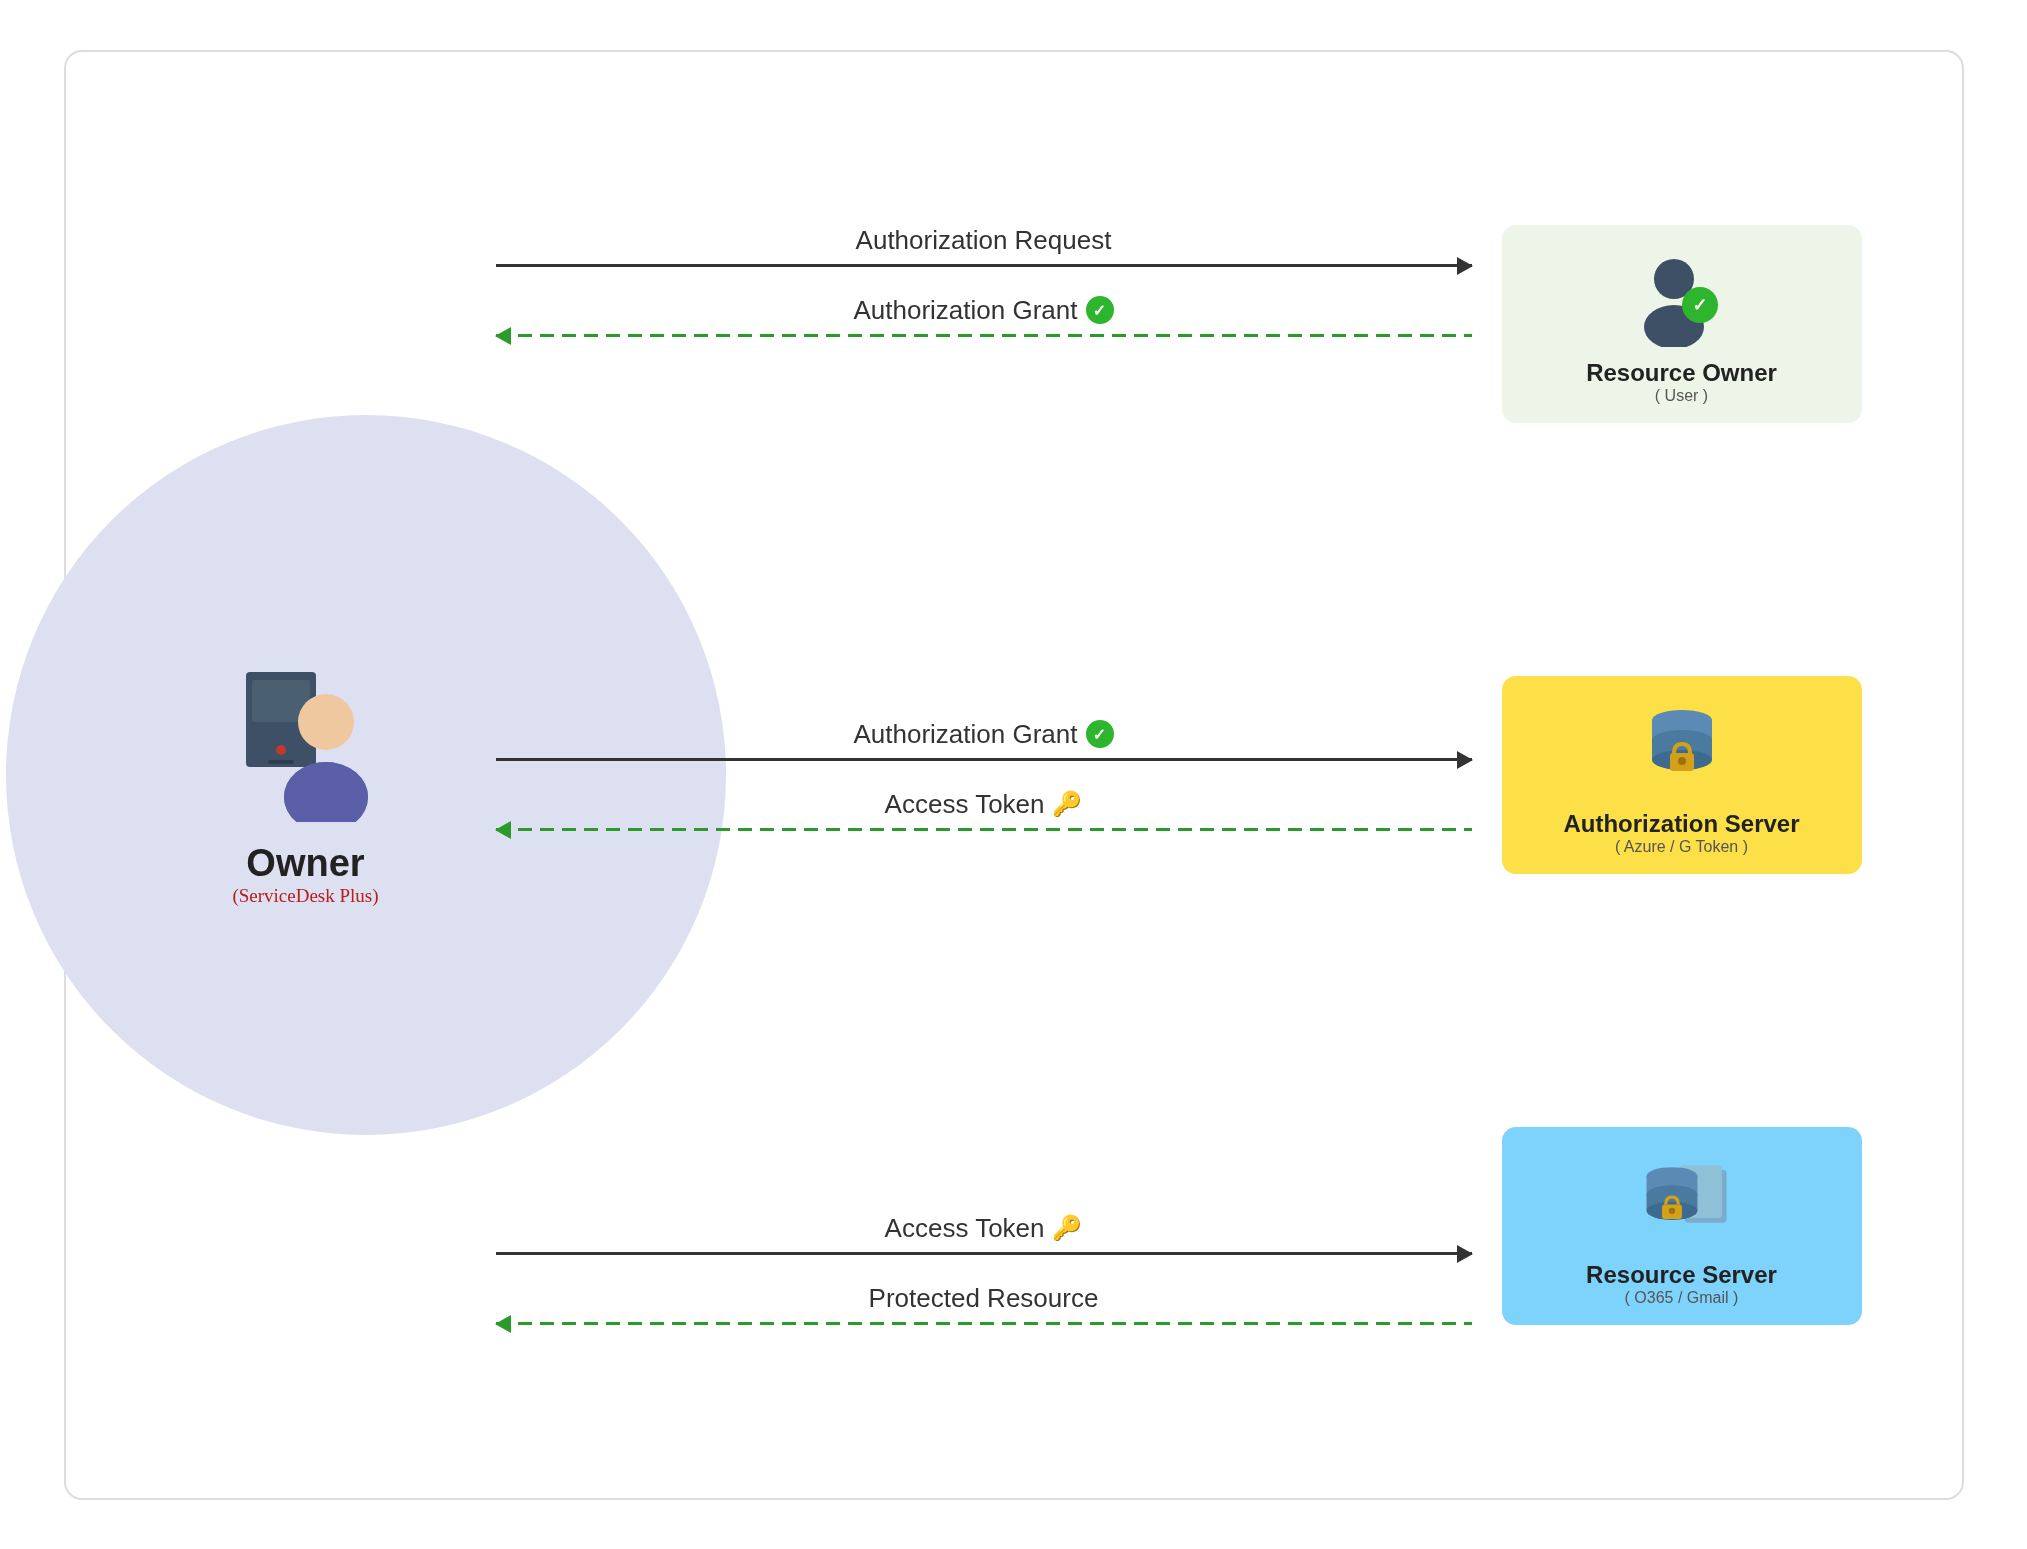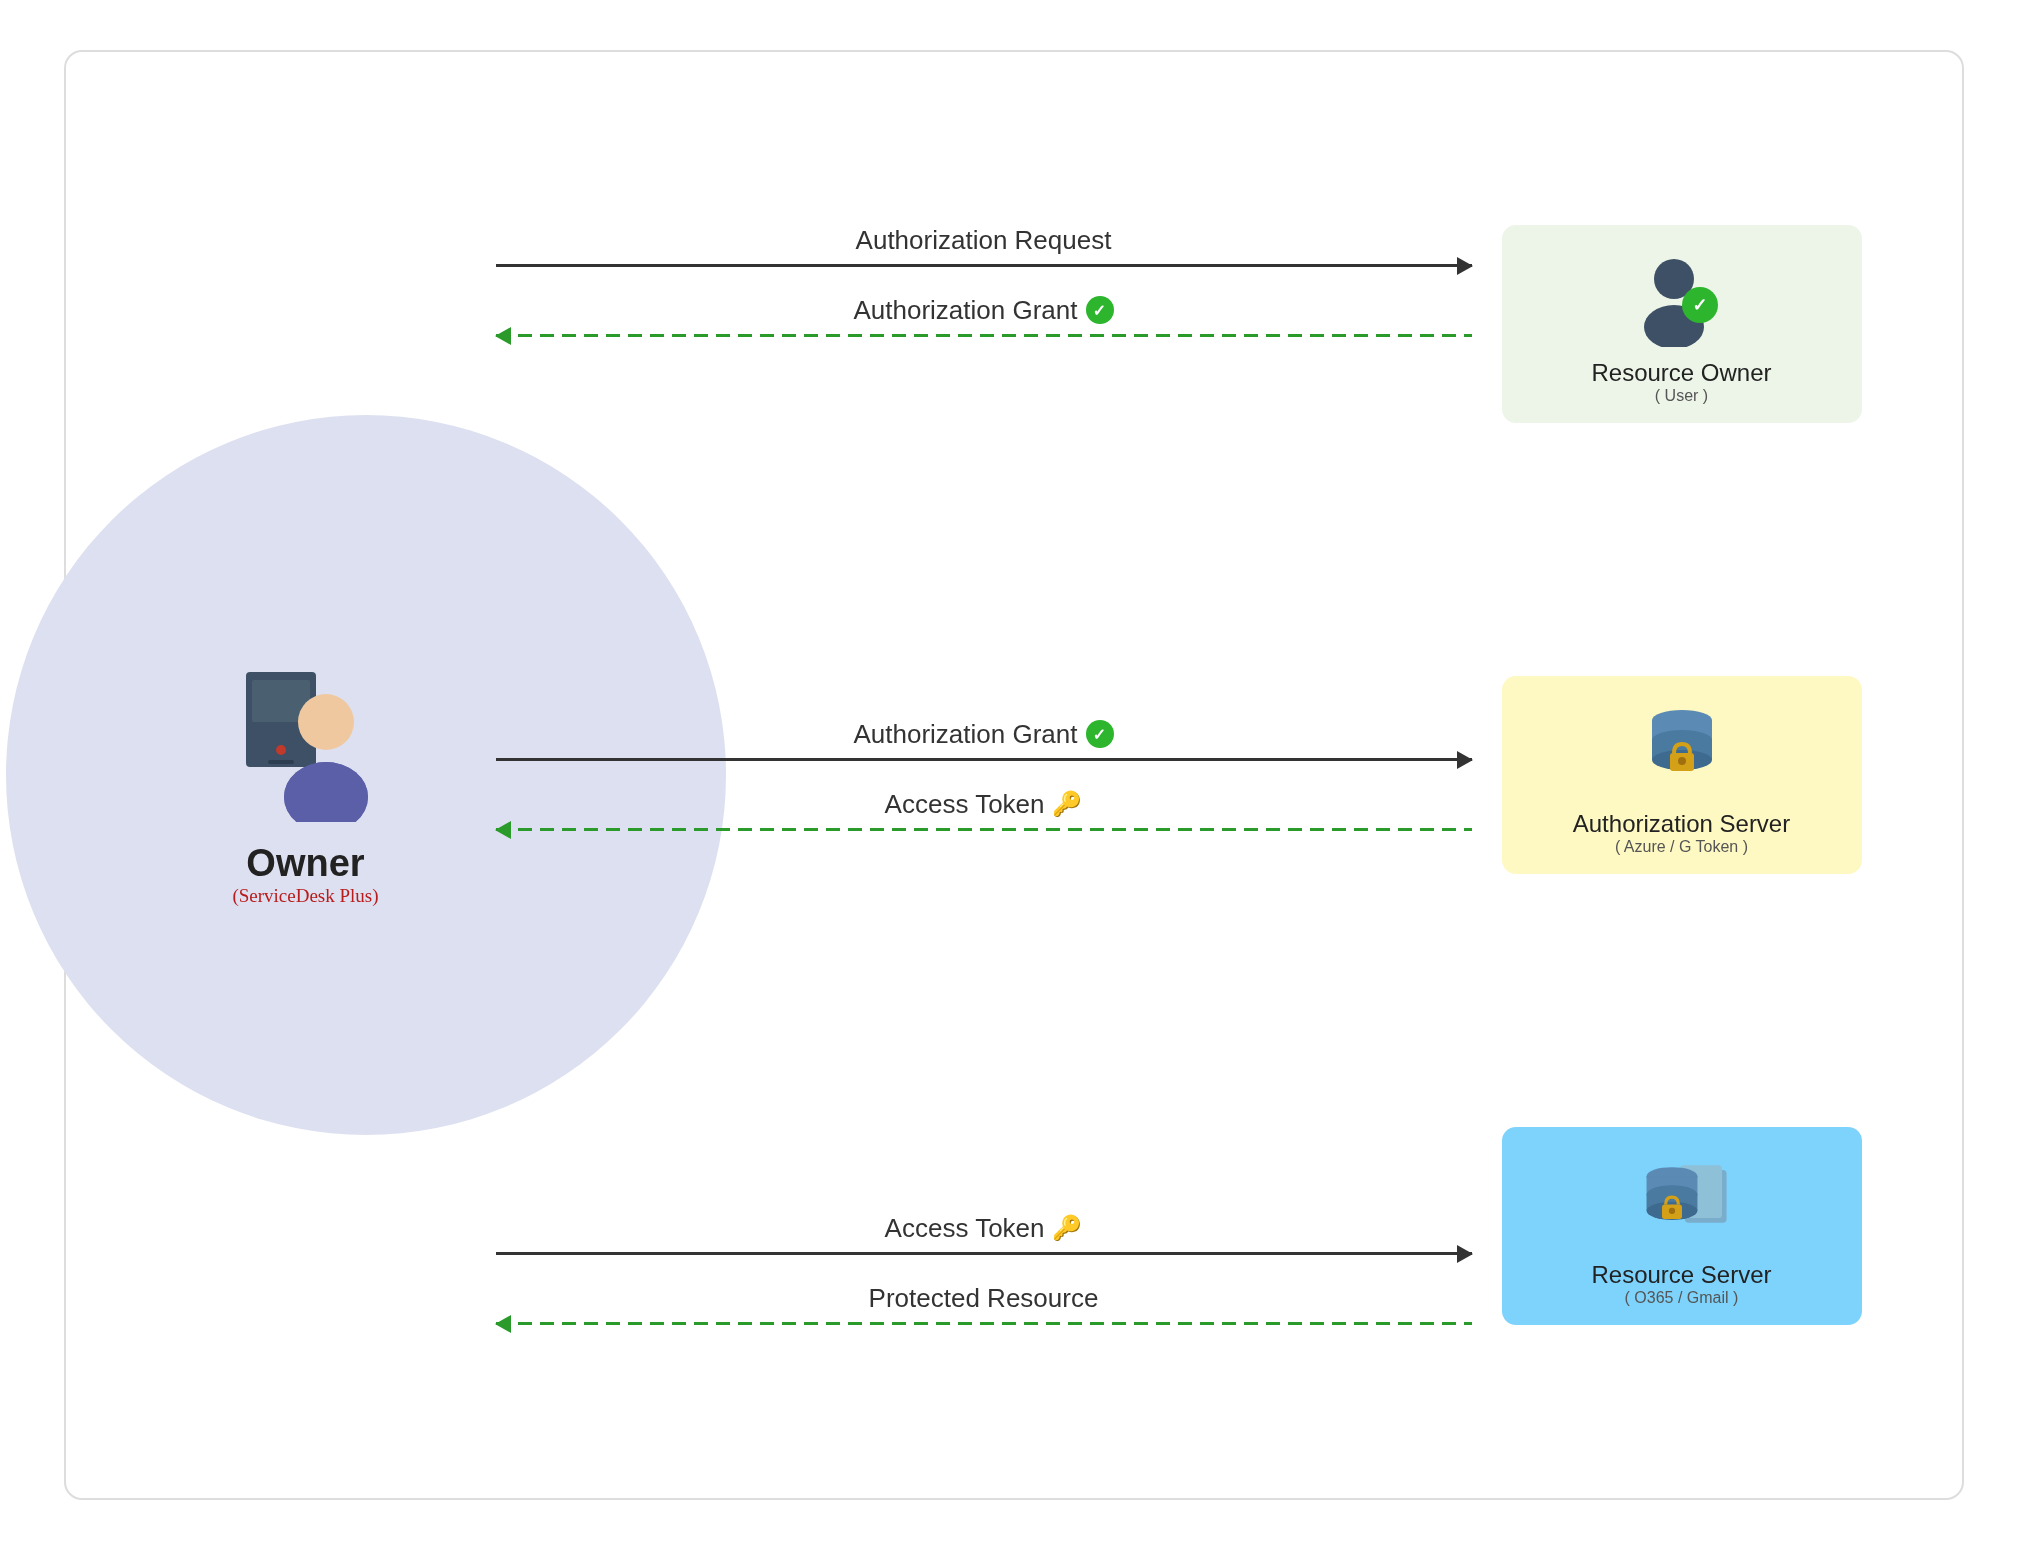--- a/index.html
+++ b/index.html
@@ -119,36 +119,36 @@
 
     .entity-box {
       border-radius: 14px;
       display: flex;
       flex-direction: column;
       align-items: center;
       padding: 22px 18px 18px;
       width: 360px;
     }
     .entity-box.green-bg { background: #edf5e8; }
-    .entity-box.yellow-bg { background: #fef9c3; }
+    .entity-box.yellow-bg { background: #fde047; }
     .entity-box.peach-bg { background: #7dd3fc; }
 
     .entity-box svg {
       width: 100px;
       height: 100px;
     }
 
     .entity-label {
       margin-top: 12px;
       text-align: center;
     }
     .entity-label .main-name {
       font-size: 24px;
       color: #222;
-      font-weight: 400;
+      font-weight: 700;
     }
     .entity-label .sub-name {
       font-size: 16px;
       color: #555;
     }
 
     
     .check-badge {
       display: inline-flex;
       align-items: center;

